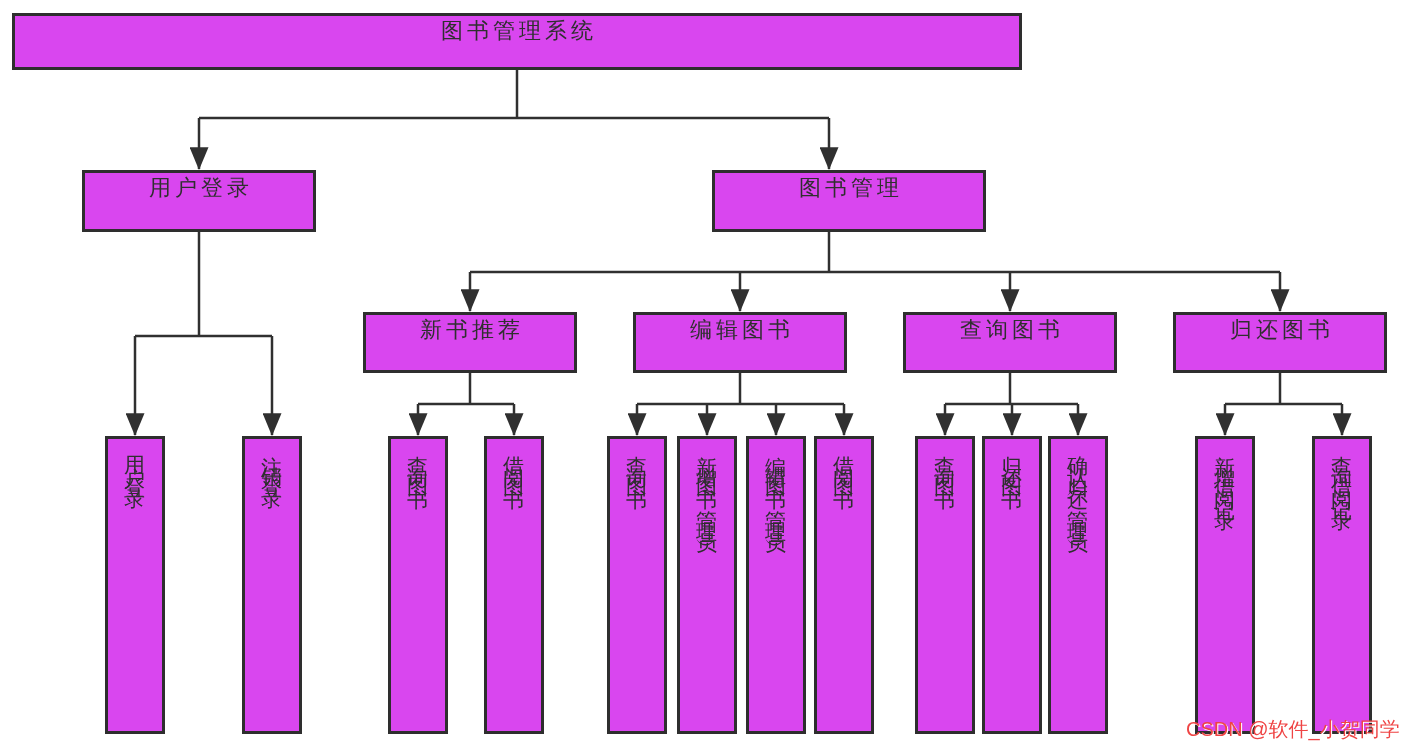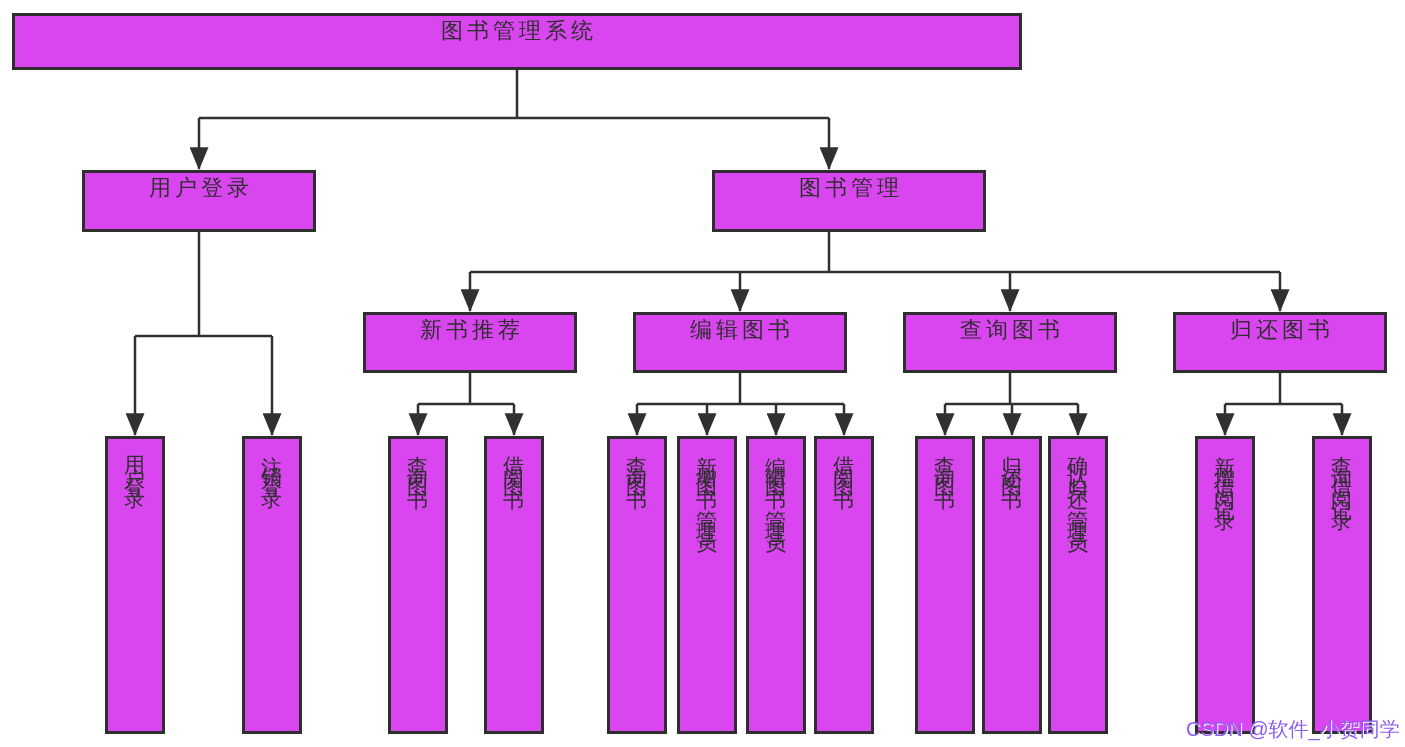--- a/index.html
+++ b/index.html
@@ -72,21 +72,21 @@
   .lf-9  { left: 915px; }
   .lf-10 { left: 982px; }
   .lf-11 { left: 1048px; }
   .lf-12 { left: 1195px; }
   .lf-13 { left: 1312px; }
   .watermark {
     position: absolute;
     left: 1186px;
     top: 716px;
     font-size: 20px;
-    color: #8b5cf6;
+    color: #ef4444;
     text-shadow: 1px 1px 0 #ffffff;
     white-space: nowrap;
     z-index: 5;
   }
 </style>
 </head>
 <body>
 
 <div class="canvas">
 

